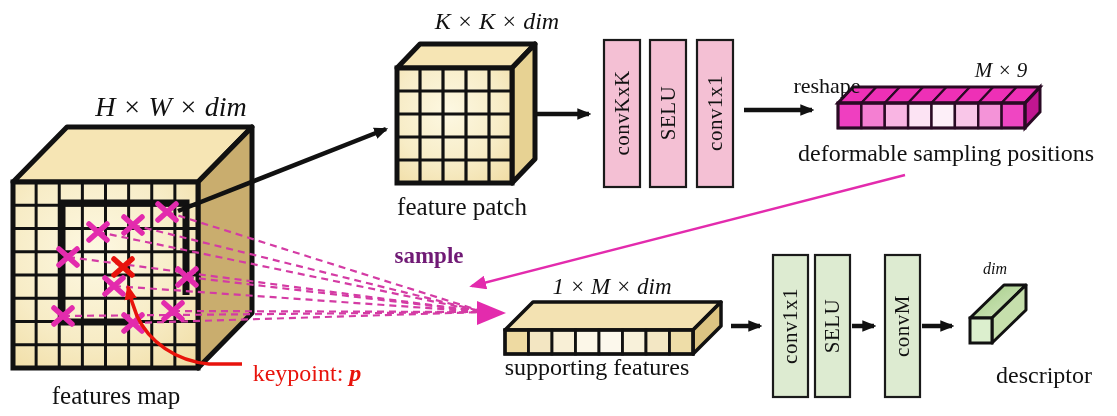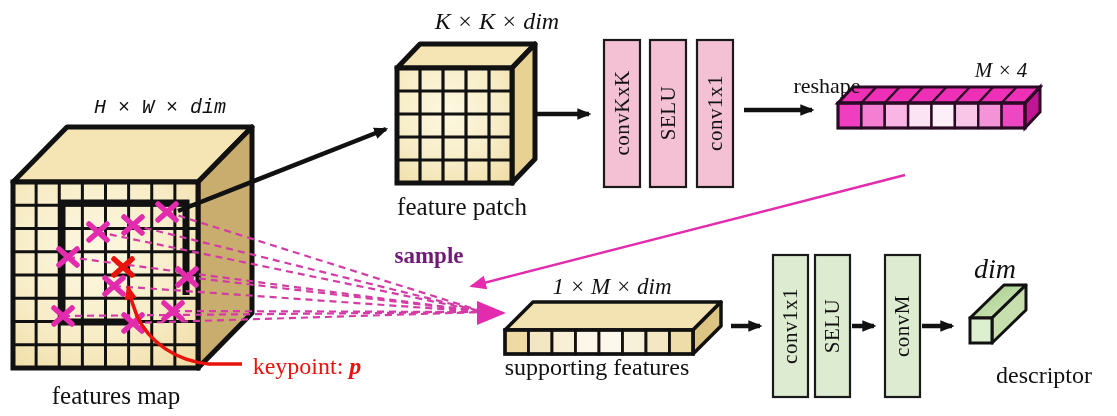--- a/index.html
+++ b/index.html
@@ -6,21 +6,21 @@
   .stage{position:relative;width:1117px;height:416px;background:#fff;overflow:hidden;
          font-family:"Liberation Serif",serif;color:#111;}
   .stage svg{position:absolute;left:0;top:0;}
   .lbl{position:absolute;white-space:nowrap;transform:translate(-50%,-50%);
        font-family:"Liberation Serif",serif;color:#111;}
   .math{font-style:italic;}
   .vlabel{position:absolute;white-space:nowrap;transform:translate(-50%,-50%) rotate(-90deg);
           font-size:21px;letter-spacing:.5px;color:#111;}
   .cap{font-size:25px;}
   .magenta{color:#701a75;font-weight:bold;}
-  .red{color:#e8130c;}
+  .red{color:#e8130c;margin-top:7px;}
   .red b{font-style:italic;}
 </style>
 </head>
 <body>
 
 <div class="stage">
 
 <svg id="diagram-svg" width="1117" height="416" viewBox="0 0 1117 416">
   <defs>
     <radialGradient id="tanGrad" cx="0.45" cy="0.38" r="0.85">
@@ -177,41 +177,42 @@
     <rect x="885" y="255" width="35" height="142" stroke="#1a1a1a" stroke-width="2.2" fill="#ddebd1"></rect>
   </g>
 
   <g>
     <polygon points="970,318 1004,285 1026,285 992,318" stroke="#111" stroke-width="3" stroke-linejoin="round" fill="url(#descGrad)"></polygon>
     <polygon points="992,318 1026,285 1026,310 992,343" stroke="#111" stroke-width="3" stroke-linejoin="round" fill="#c6dfac"></polygon>
     <rect x="970" y="318" width="22" height="25" stroke="#111" stroke-width="3" fill="#dcefce"></rect>
   </g>
 </svg>
 
-<div class="lbl math" style="left:160px;top:107px;font-size:20px;font-family:Liberation Mono, monospace;">H × W × dim</div>
+<div class="lbl math" style="left:171px;top:107px;font-size:28px;">H × W × dim</div>
 <div class="lbl cap" style="left:116px;top:396px;">features map</div>
 
 <div class="lbl math" style="left:497px;top:21px;font-size:24px;">K × K × dim</div>
 <div class="lbl cap" style="left:462px;top:207px;font-family:Liberation Serif, serif;">feature patch</div>
 
 <div class="vlabel" style="left:622px;top:113px;">convKxK</div>
 <div class="vlabel" style="left:668px;top:113px;">SELU</div>
 <div class="vlabel" style="left:715px;top:113px;">conv1x1</div>
 
 <div class="lbl" style="left:784px;top:86px;font-size:22px;margin-left:43px;">reshape</div>
 
-<div class="lbl math" style="left:1001px;top:70px;font-size:21px;">M × 4</div>
+<div class="lbl math" style="left:1001px;top:70px;font-size:21px;">M × 9</div>
+<div class="lbl" style="left:946px;top:153px;font-size:24px;">deformable sampling positions</div>
 
 <div class="lbl magenta" style="left:429px;top:256px;font-size:23px;">sample</div>
 
 <div class="lbl math" style="left:612px;top:287px;font-size:23px;">1 × M × dim</div>
 <div class="lbl" style="left:597px;top:367px;font-size:24px;">supporting features</div>
 
 <div class="vlabel" style="left:790px;top:326px;">conv1x1</div>
 <div class="vlabel" style="left:832px;top:326px;">SELU</div>
 <div class="vlabel" style="left:902px;top:326px;">convM</div>
 
-<div class="lbl math" style="left:995px;top:269px;font-size:28px;">dim</div>
+<div class="lbl math" style="left:995px;top:269px;font-size:16px;">dim</div>
 <div class="lbl" style="left:1044px;top:375px;font-size:24px;">descriptor</div>
 
 <div class="lbl red" style="left:307px;top:366px;font-size:24px;"><span>keypoint: </span><b>p</b></div>
 
 </div>
 
 </body></html>

